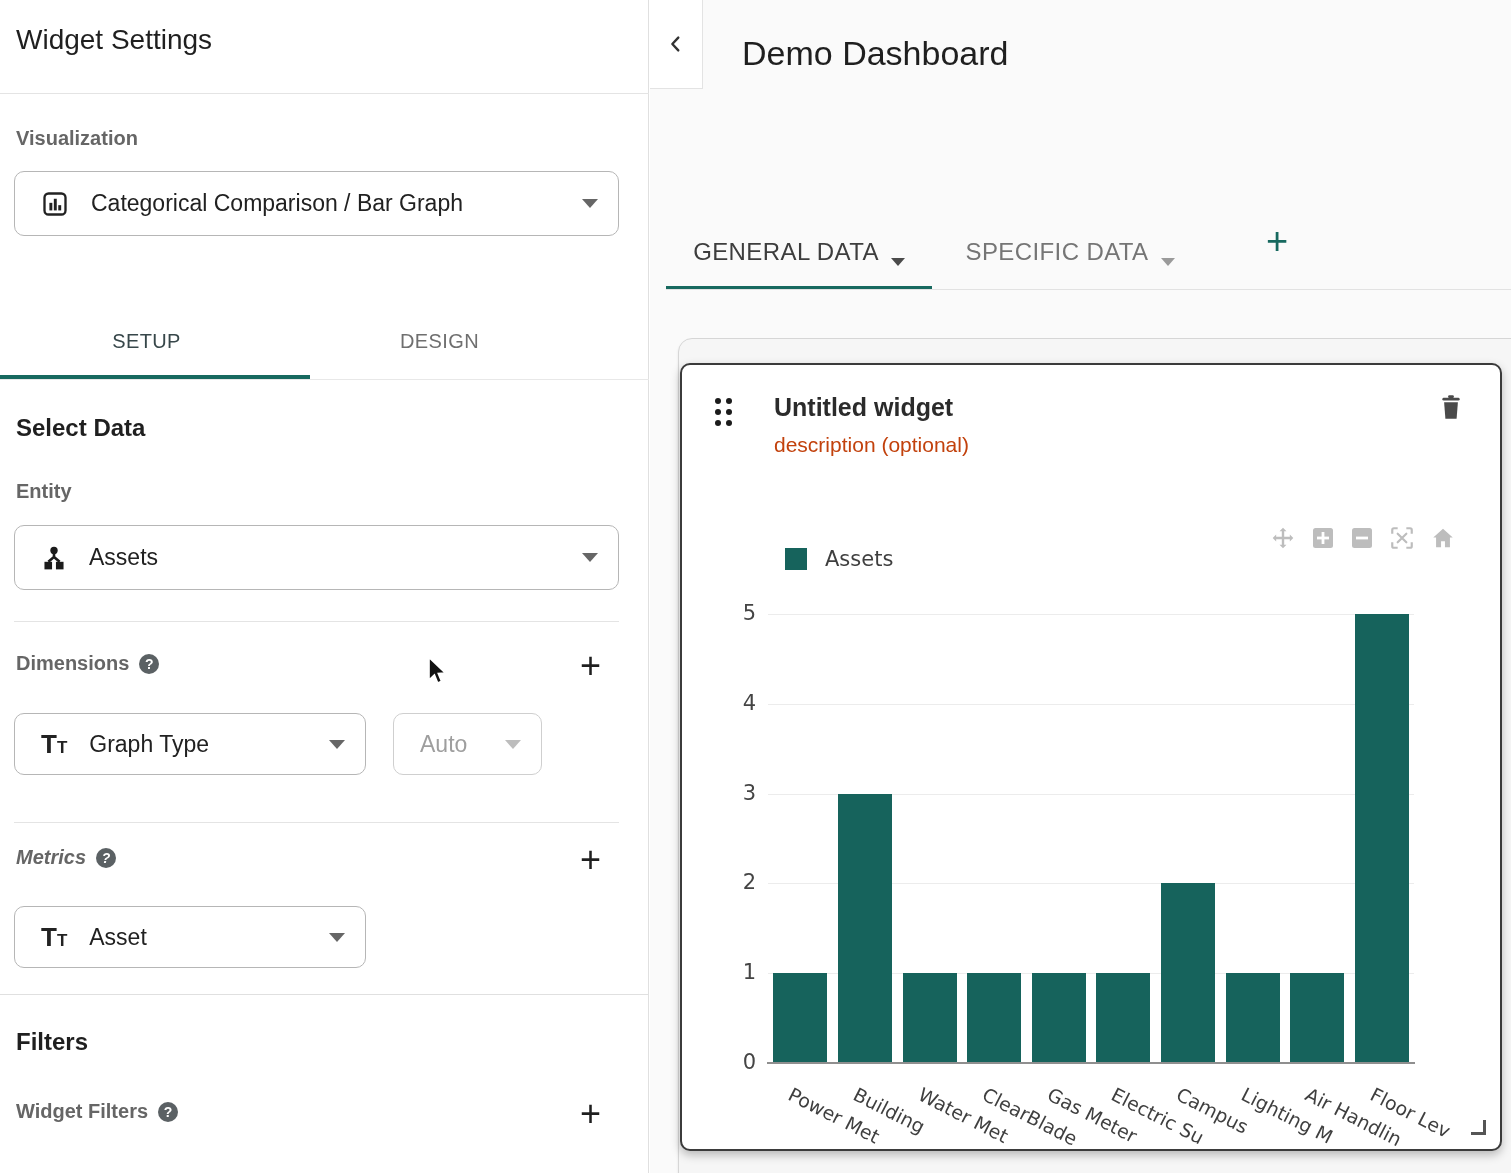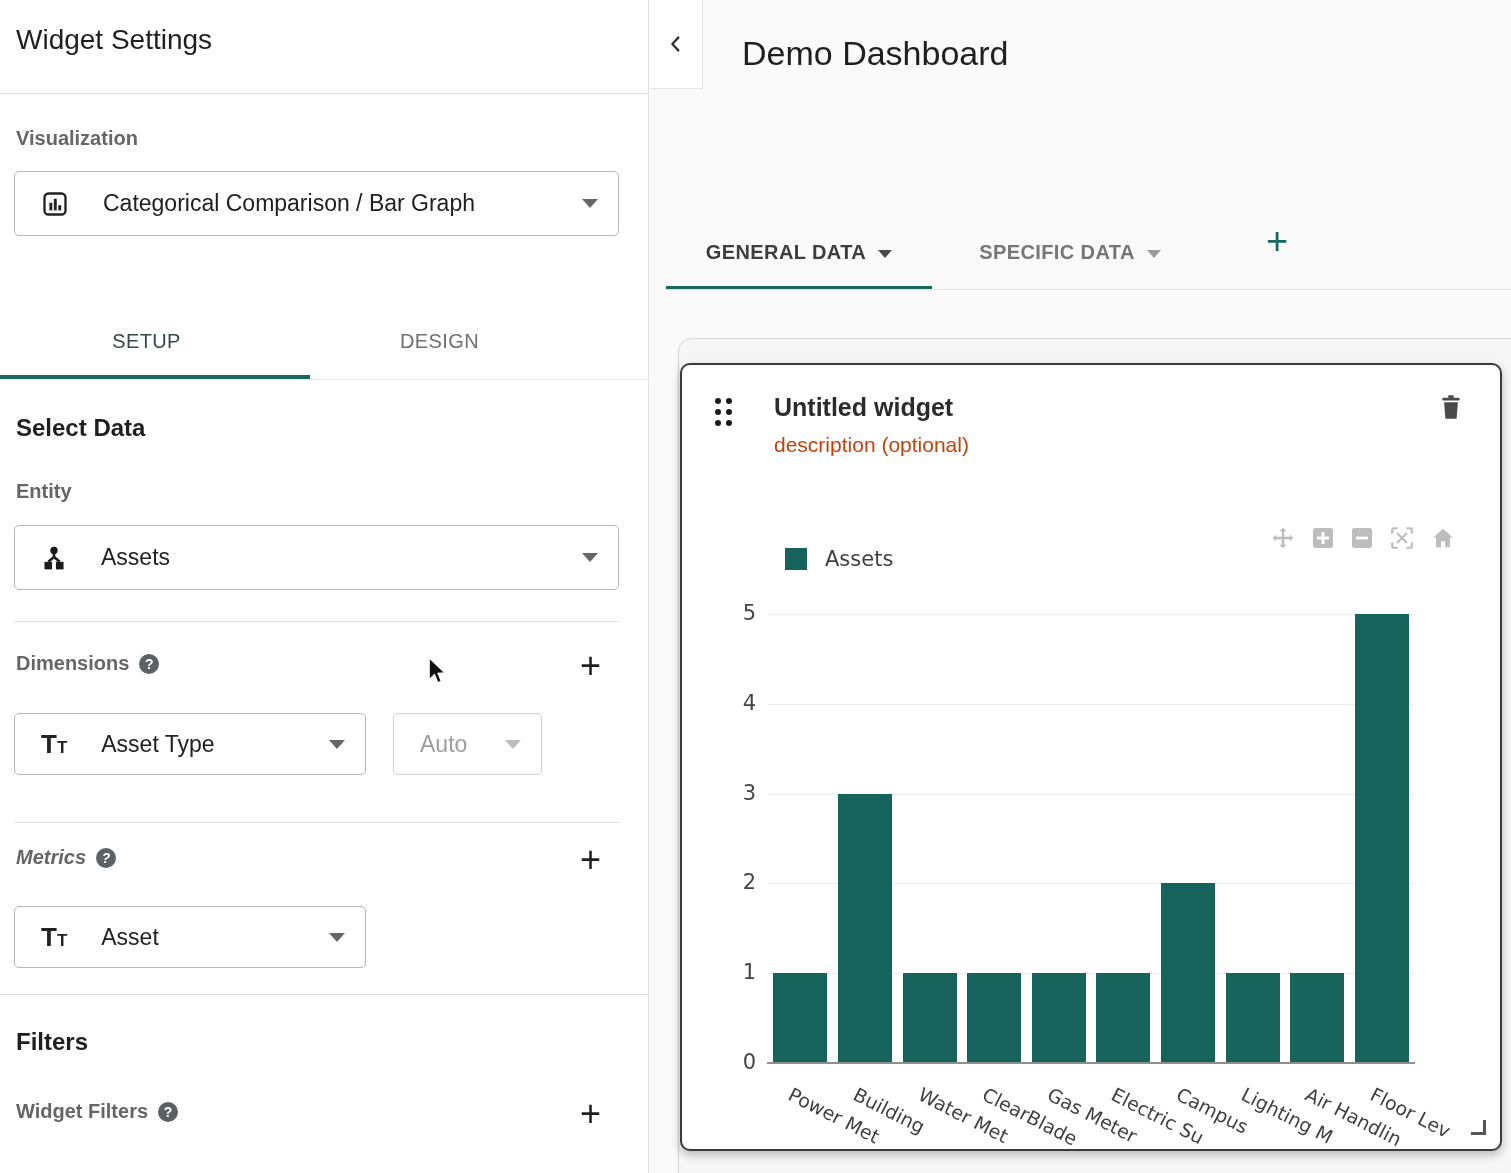--- a/index.html
+++ b/index.html
@@ -5,22 +5,22 @@
   html,body{margin:0;padding:0;background:#fff;}
   #root{position:relative;width:1511px;height:1173px;overflow:hidden;
         font-family:"Liberation Sans",sans-serif;color:#212121;}
 
   
   #left-panel{position:absolute;left:0;top:0;width:649px;height:1173px;background:#fff;
               border-right:1px solid #e0e0e0;box-sizing:border-box;}
   .lp-title{position:absolute;left:16px;top:24px;font-size:28px;color:#1f1f1f;}
   .hdiv{position:absolute;height:1px;background:#e4e4e4;}
   .field-label{font-size:20px;font-weight:bold;color:#666;}
-  .select-box{position:absolute;box-sizing:border-box;border:1px solid #b6b6b6;border-radius:5px;
-              background:#fff;display:flex;align-items:center;padding:0 20px 0 26px;cursor:pointer;gap:12px;}
+  .select-box{position:absolute;box-sizing:border-box;border:1px solid #b6b6b6;border-radius:10px;
+              background:#fff;display:flex;align-items:center;padding:0 20px 0 26px;cursor:pointer;}
   .select-box .txt{font-size:23px;color:#212121;margin-left:22px;white-space:nowrap;}
   .select-box .txt.gray{color:#9e9e9e;margin-left:0;}
   .caret{width:0;height:0;border-left:8px solid transparent;border-right:8px solid transparent;
          border-top:9px solid #666;margin-left:auto;}
   .caret.gray{border-top-color:#bdbdbd;}
   .help-badge{display:inline-flex;align-items:center;justify-content:center;width:20px;height:20px;
               border-radius:50%;background:#5b6164;color:#fff;font-size:14px;font-weight:bold;
               margin-left:10px;vertical-align:-3px;}
   .plus-glyph{font-size:36px;font-weight:300;color:#1f1f1f;line-height:1;cursor:pointer;}
   .section-head{font-size:24px;font-weight:bold;color:#1f1f1f;}
@@ -41,22 +41,22 @@
   .ticon .t2{font-size:17px;line-height:1;}
 
   
   #right-panel{position:absolute;left:650px;top:0;width:861px;height:1173px;background:#fafafa;overflow:hidden;}
   #collapse-btn{position:absolute;left:0;top:0;width:52px;height:88px;background:#fff;
                 border-right:1px solid #e3e3e3;border-bottom:1px solid #e3e3e3;
                 display:flex;align-items:center;justify-content:center;cursor:pointer;}
   .rp-title{position:absolute;left:92px;top:34px;font-size:34px;color:#1f1f1f;}
 
   #rp-tabs{position:absolute;left:16px;top:218px;height:68px;display:flex;align-items:center;}
-  .rp-tab{display:flex;align-items:center;justify-content:center;font-size:20px;letter-spacing:.4px;
-          cursor:pointer;font-weight:bold;}
+  .rp-tab{display:flex;align-items:flex-end;justify-content:center;font-size:24px;letter-spacing:.4px;
+          cursor:pointer;}
   .rp-tab .tcaret{width:0;height:0;border-left:7px solid transparent;border-right:7px solid transparent;
                   border-top:8px solid #4a4a4a;margin-left:12px;margin-top:3px;}
   .rp-tab.t1{width:266px;color:#3d3d3d;}
   .rp-tab.t2{width:276px;color:#757575;}
   .rp-tab.t2 .tcaret{border-top-color:#9a9a9a;}
   .rp-plus{position:absolute;left:605px;top:222px;width:44px;text-align:center;
            font-size:38px;font-weight:300;color:#17695f;cursor:pointer;line-height:1;}
   #rp-underline{position:absolute;left:16px;top:286px;width:266px;height:4px;background:#17695f;}
   #rp-tabline{position:absolute;left:16px;top:289px;width:845px;height:1px;background:#e2e2e2;}
 
@@ -146,21 +146,21 @@
       <span class="help-badge">?</span>
     </div>
     <div class="row-plus" style="top:648px;">
       <span class="plus-glyph">+</span>
     </div>
     <div class="select-box" style="left:14px;top:713px;width:352px;height:62px;">
       <span class="ticon">
         <span class="t1">T</span>
           <span class="t2">T</span>
       </span>
-      <span class="txt">Asset Type</span>
+      <span class="txt">Graph Type</span>
       <span class="caret"></span>
     </div>
     <div class="select-box" style="left:393px;top:713px;width:149px;height:62px;border-color:#cfcfcf;">
       <span class="txt gray">Auto</span>
       <span class="caret gray"></span>
     </div>
 
     <div class="hdiv" style="left:14px;top:822px;width:605px;"></div>
 
     <div class="row-head" style="top:846px;font-style:italic;">

